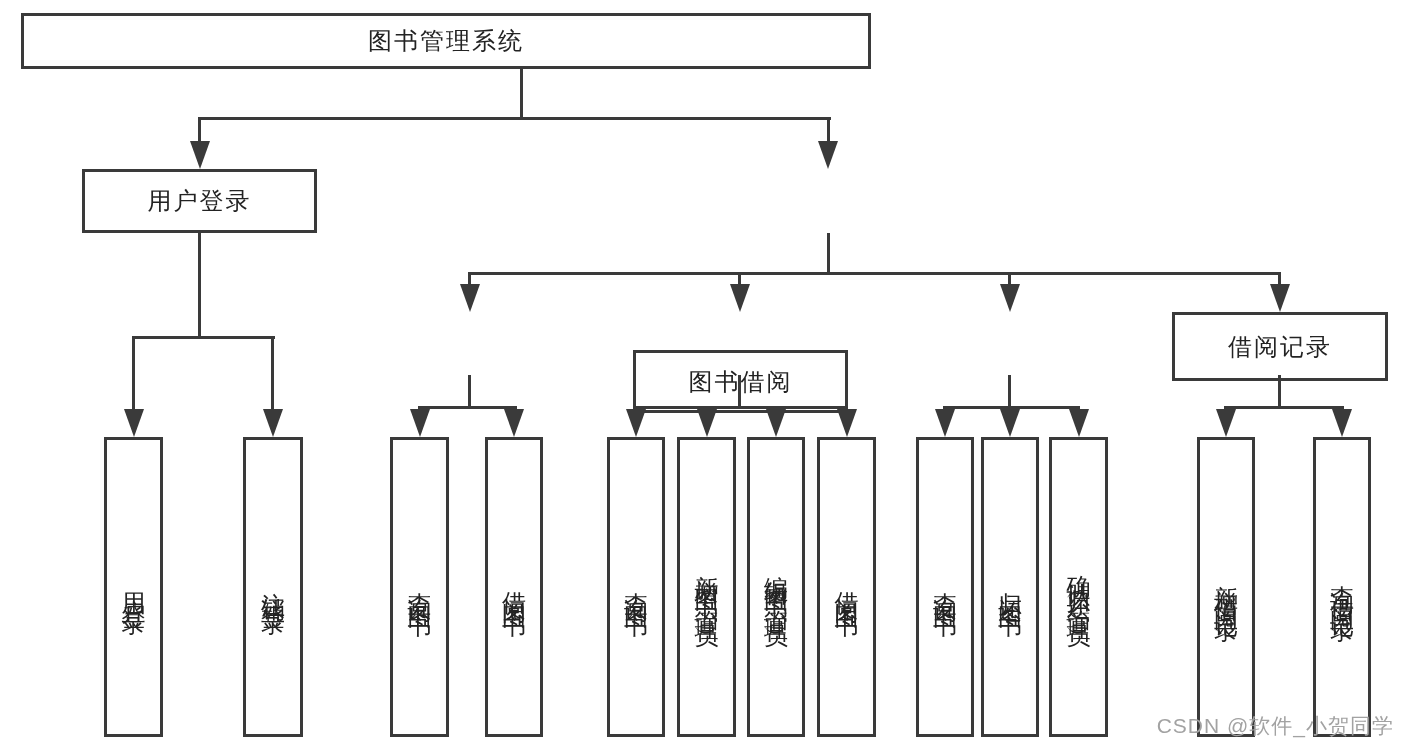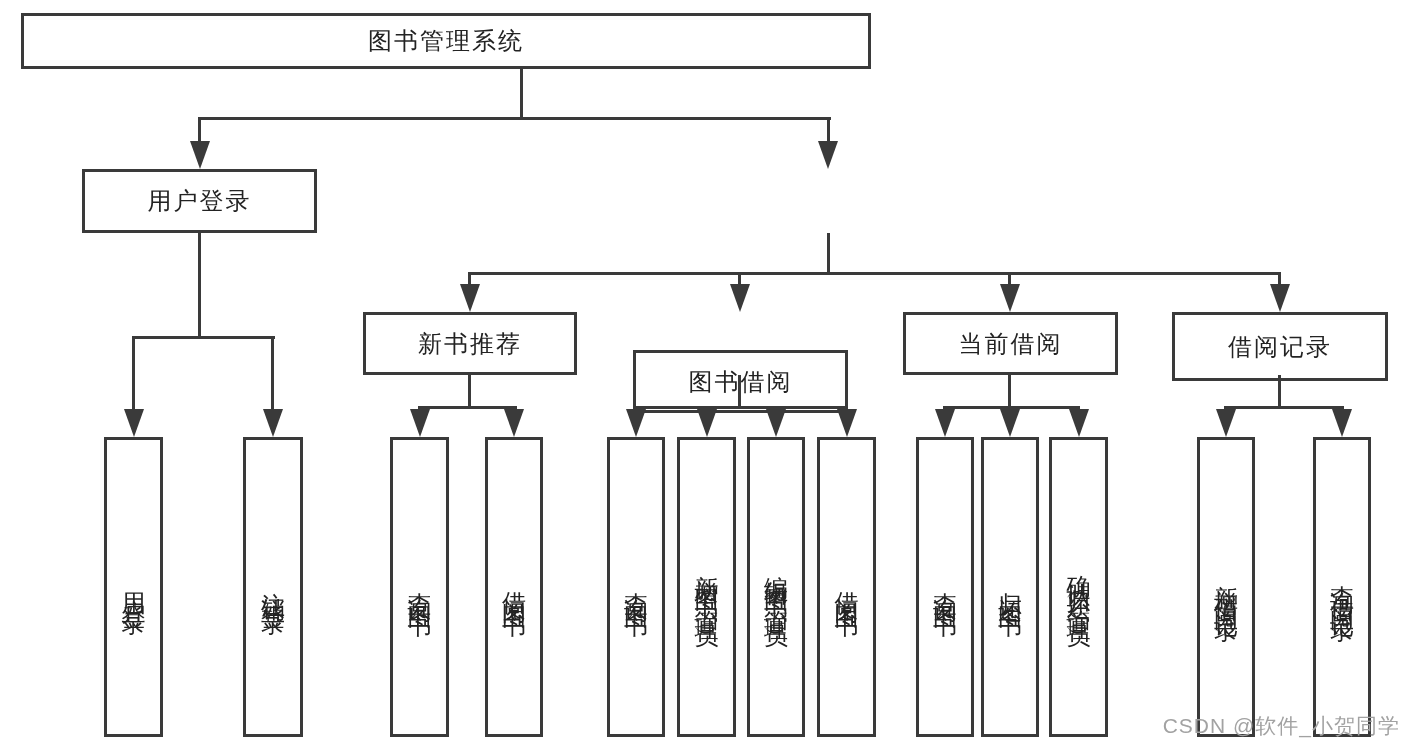--- a/index.html
+++ b/index.html
@@ -34,21 +34,21 @@
   .ar {
     position: absolute;
     width: 0; height: 0;
     border-left: 10px solid transparent;
     border-right: 10px solid transparent;
     border-top: 28px solid #3a3a3a;
   }
   .watermark {
     position: absolute;
     top: 712px;
-    right: 5px;
+    right: 11px;
     font-size: 21px;
     letter-spacing: 1px;
     color: #a2a2a2;
     z-index: 10;
     white-space: nowrap;
   }
 </style>
 </head>
 <body>
 
@@ -76,23 +76,21 @@
   <div class="hl" style="left:468px; top:272px; width:813px;"></div>
   <div class="vl" style="left:468px; top:272px; height:14px;"></div>
   <div class="ar" style="left:460px; top:284px;"></div>
   <div class="vl" style="left:738px; top:272px; height:14px;"></div>
   <div class="ar" style="left:730px; top:284px;"></div>
   <div class="vl" style="left:1008px; top:272px; height:14px;"></div>
   <div class="ar" style="left:1000px; top:284px;"></div>
   <div class="vl" style="left:1278px; top:272px; height:14px;"></div>
   <div class="ar" style="left:1270px; top:284px;"></div>
 
-  <div class="node h-node" style="left:363px; top:312px; width:214px; height:63px;">新书推荐</div>
   <div class="node h-node" style="left:633px; top:312px; width:215px; height:63px;margin-top:38px;">图书借阅</div>
-  <div class="node h-node" style="left:903px; top:312px; width:215px; height:63px;">当前借阅</div>
   <div class="node h-node" style="left:1172px; top:312px; width:216px; height:69px;">借阅记录</div>
 
   <div class="vl" style="left:468px; top:375px; height:33px;"></div>
   <div class="hl" style="left:418px; top:406px; width:99px;"></div>
   <div class="vl" style="left:418px; top:406px; height:8px;"></div>
   <div class="ar" style="left:410px; top:409px;"></div>
   <div class="vl" style="left:512px; top:406px; height:8px;"></div>
   <div class="ar" style="left:504px; top:409px;"></div>
 
   <div class="vl" style="left:738px; top:375px; height:33px;"></div>

